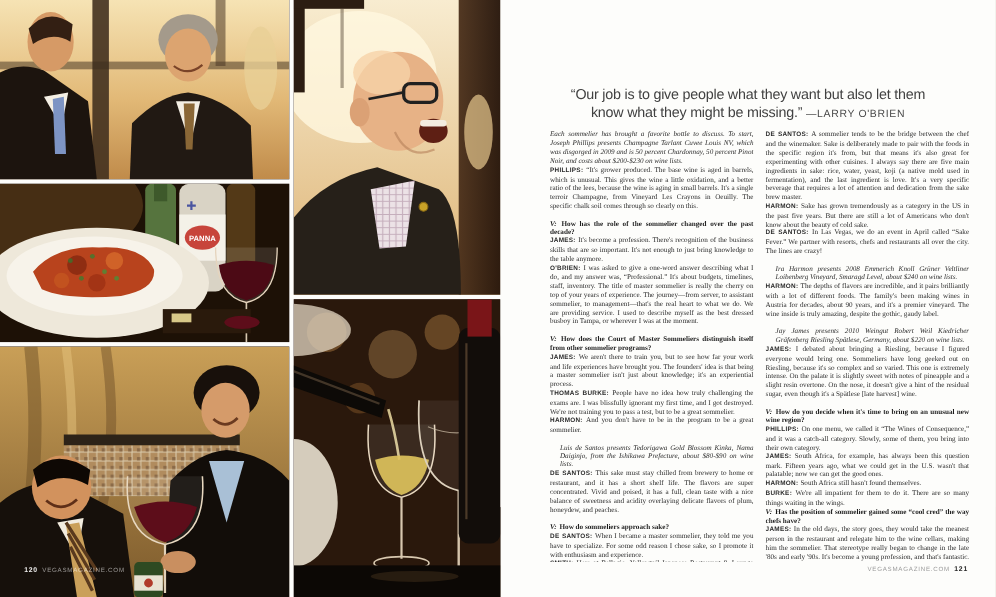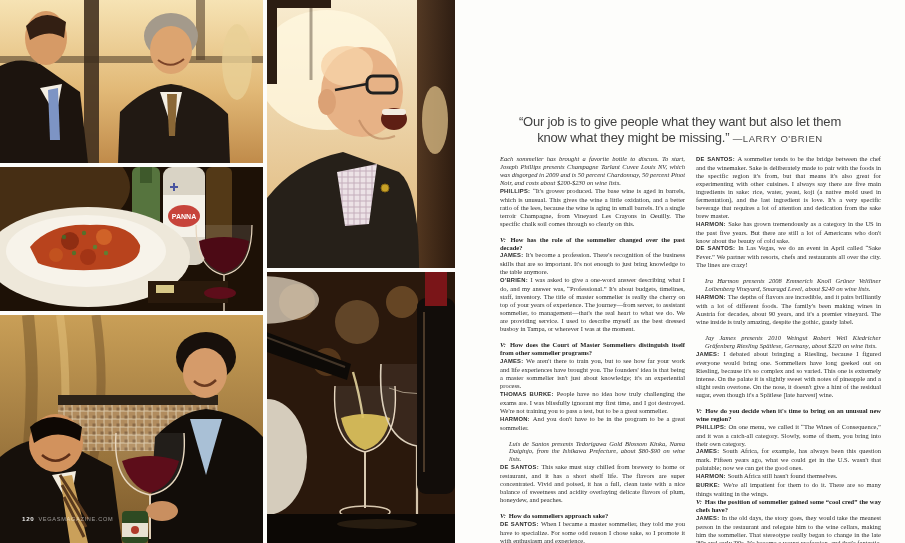--- a/index.html
+++ b/index.html
@@ -6,21 +6,21 @@
   .spread{position:relative;width:905px;height:543px;background:#fdfdfb;overflow:hidden;
           font-family:"Liberation Serif",serif;}
   .photo{position:absolute;overflow:hidden;background:#2a1a0e;}
   .photo svg{display:block;width:100%;height:100%;}
   #p1{left:0;top:0;width:263px;height:163px;}
   #p2{left:0;top:167px;width:263px;height:144px;}
   #p3{left:0;top:315px;width:263px;height:228px;}
   #p4{left:267px;top:0;width:188px;height:268px;}
   #p5{left:267px;top:272px;width:188px;height:271px;}
 
-  .right-page{position:absolute;left:455px;top:0;width:450px;height:461px;background:#fdfdfb;margin-top:36px;}
+  .right-page{position:absolute;left:455px;top:0;width:450px;height:461px;background:#fdfdfb;}
   .pull-quote{position:absolute;top:78px;left:55px;width:340px;text-align:center;
       font-family:"Liberation Sans",sans-serif;font-size:13px;line-height:16px;
       color:#414141;letter-spacing:-0.2px;}
   .pull-quote .attr{font-size:9.5px;letter-spacing:.6px;color:#4a4a4a;}
 
   .cols{position:absolute;top:119px;left:45px;width:382px;height:392px;display:flex;gap:11px;}
   .col{width:185px;height:100%;overflow:hidden;font-size:6.5px;line-height:7.95px;color:#2b2b2b;}
   .para{margin:0;text-align:justify;}
   .para.brk{margin-top:8px;}
   .para.ind{padding-left:9px;}

